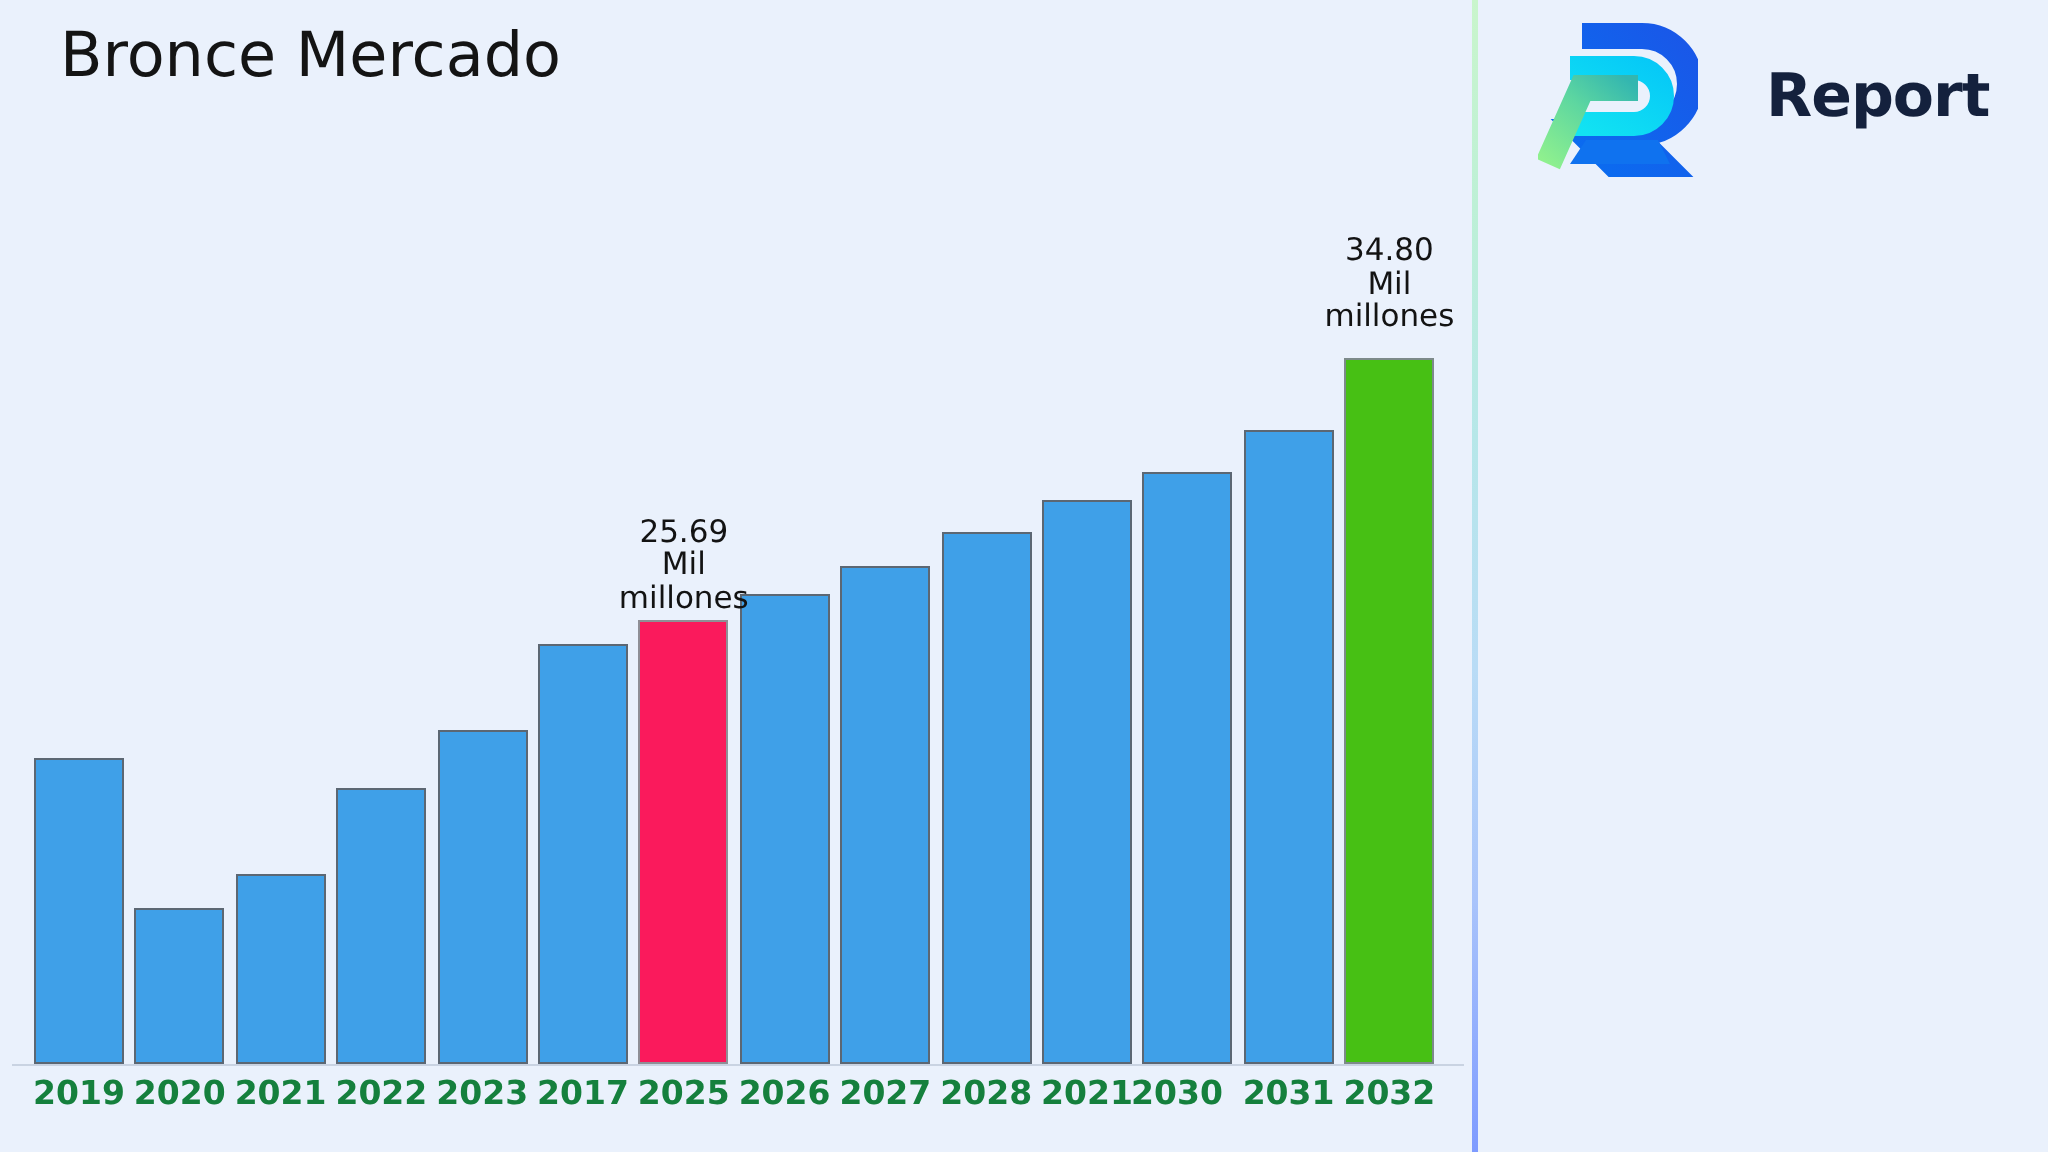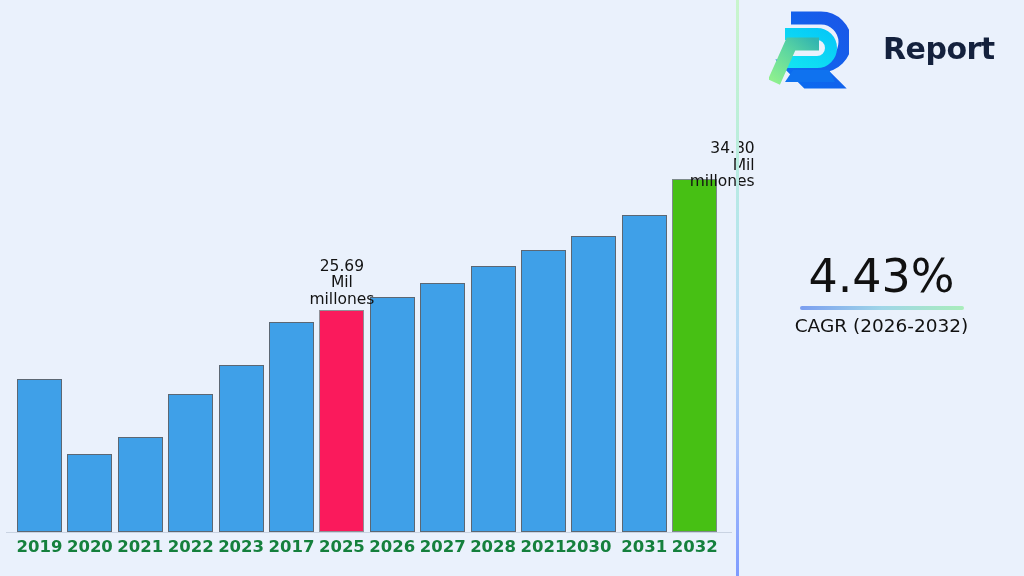--- a/index.html
+++ b/index.html
@@ -127,20 +127,21 @@
     font-weight:400;
     color:#111111;
     letter-spacing:0px;
   }
 </style>
 </head>
 <body>
 
 <div id="root">
 
+  <div id="chart-title">Bronce Mercado</div>
 
   <div id="plot">
     <div id="baseline"></div>
     <div id="bars-layer">
         <div class="bar blue" style="left: 17px; width: 45px; height: 153px; bottom: 44px;"></div>
         <div class="bar blue" style="left: 67.4px; width: 45px; height: 78px; bottom: 44px;"></div>
         <div class="bar blue" style="left: 117.8px; width: 45px; height: 95px; bottom: 44px;"></div>
         <div class="bar blue" style="left: 168.2px; width: 45px; height: 138px; bottom: 44px;"></div>
         <div class="bar blue" style="left: 218.6px; width: 45px; height: 167px; bottom: 44px;"></div>
         <div class="bar blue" style="left: 269px; width: 45px; height: 210px; bottom: 44px;"></div>
@@ -168,21 +169,21 @@
         <div class="tick" style="left: 560px; width: 57px;">2030</div>
         <div class="tick" style="left: 615.8px; width: 57px;">2031</div>
         <div class="tick" style="left: 666.2px; width: 57px;">2032</div>
       </div>
     <div id="annotations-layer">
         <div class="bar-label" style="width: 120px; left: 281.9px; top: 257.5px;">
           <div>25.69</div>
           <div>Mil</div>
           <div>millones</div>
         </div>
-        <div class="bar-label" style="width: 120px; left: 634.7px; top: 140px; text-align: right;">
+        <div class="bar-label" style="width: 120px; left: 634.7px; top: 117px;">
           <div>34.80</div>
           <div>Mil</div>
           <div>millones</div>
         </div>
       </div>
   </div>
 
   <div id="divider"></div>
 
   <div id="right-panel">
@@ -215,20 +216,15 @@
           <path d="M5 74 L22 36 L50 36" fill="none" stroke="url(#gGreen)" stroke-width="13" stroke-linejoin="miter" stroke-linecap="butt"></path>
 
           <path d="M24 62 L60 62 L66 74 L16 74 Z" fill="#0f72ef"></path>
         </svg>
       </span>
       <span id="logo-text">
         <span>Report</span><br>
       </span>
     </div>
 
-    <div id="cagr-block">
-      <div id="cagr-value">4.43%</div>
-      <div id="cagr-rule"></div>
-      <div id="cagr-caption">CAGR (2026-2032)</div>
-    </div>
 
   </div>
 </div>
 
 </body></html>

